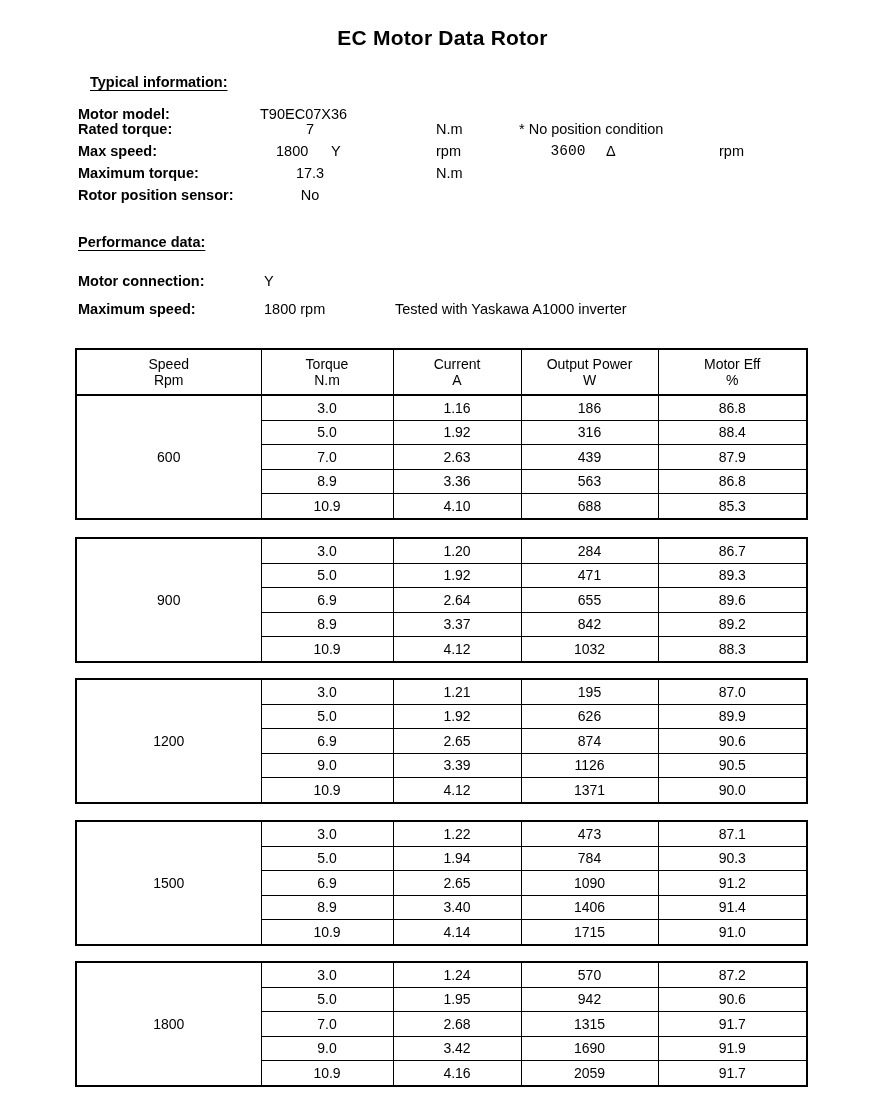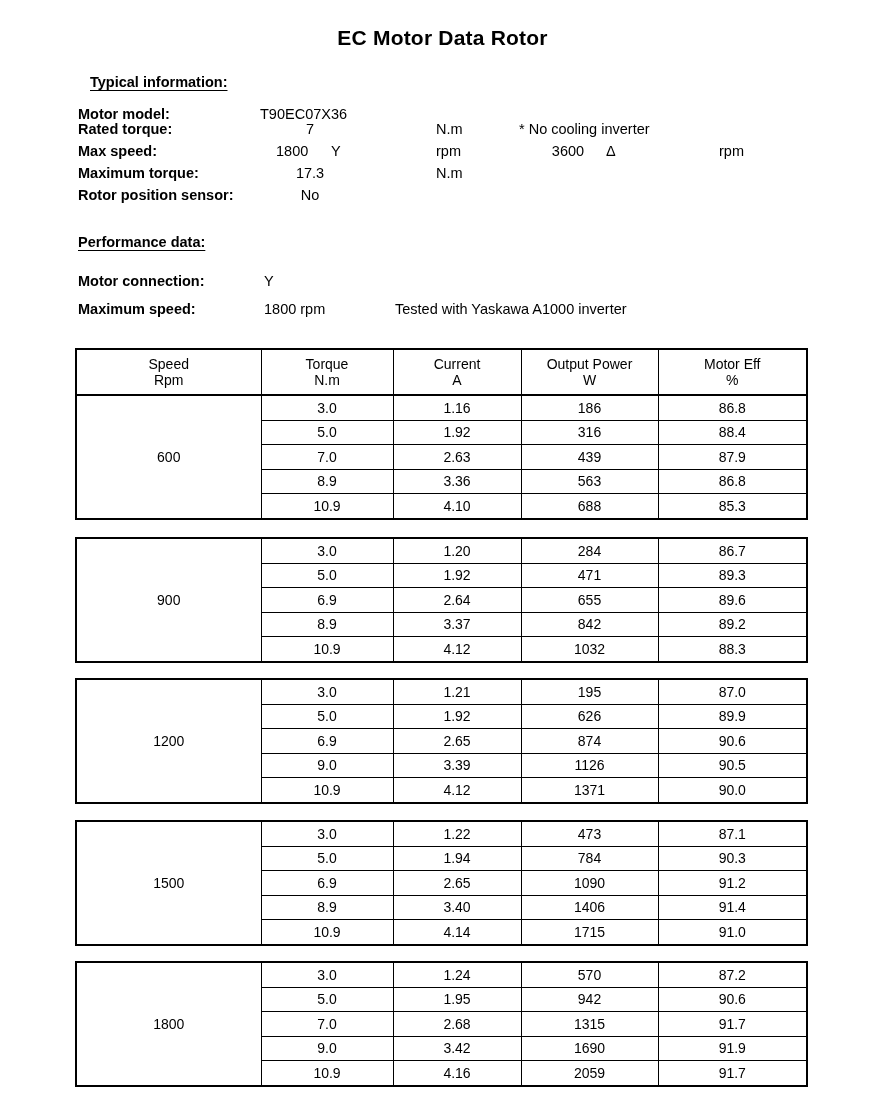--- a/index.html
+++ b/index.html
@@ -65,21 +65,21 @@
     position: absolute;
     top: 0;
     white-space: nowrap;
   }
 
   
   .col-v-left   { left: 260px; }
   .col-v-center { left: 255px; width: 110px; text-align: center; }
   .col-unit     { left: 436px; }
   .col-note     { left: 519px; }
-  .col-v2       { left: 533px; width: 70px; text-align: center; }
+  .col-v2       { left: 533px; width: 70px; text-align: center; font-family: Liberation Mono, monospace; }
   .col-sym2     { left: 606px; }
   .col-unit2    { left: 719px; }
   .col-perf-val { left: 264px; }
   .col-perf-note{ left: 395px; }
 
   
   .tbl {
     position: absolute;
     left: 75px;
     width: 731px;
@@ -144,21 +144,21 @@
 
   <div class="info-row" style="top:106px;padding-left:8px;">
     <span class="info-label">Motor model:</span>
     <span class="info-value col-v-left">T90EC07X36</span>
   </div>
 
   <div class="info-row" style="top:121px;">
     <span class="info-label">Rated torque:</span>
     <span class="info-value col-v-center">7</span>
     <span class="info-value col-unit">N.m</span>
-    <span class="info-value col-note">* No cooling inverter</span>
+    <span class="info-value col-note">* No position condition</span>
   </div>
 
   <div class="info-row" style="top:143px;">
     <span class="info-label">Max speed:</span>
     <span class="info-value" style="left:276px;">1800</span>
     <span class="info-value" style="left:331px;">Y</span>
     <span class="info-value col-unit">rpm</span>
     <span class="info-value col-v2">3600</span>
     <span class="info-value col-sym2">Δ</span>
     <span class="info-value col-unit2">rpm</span>

